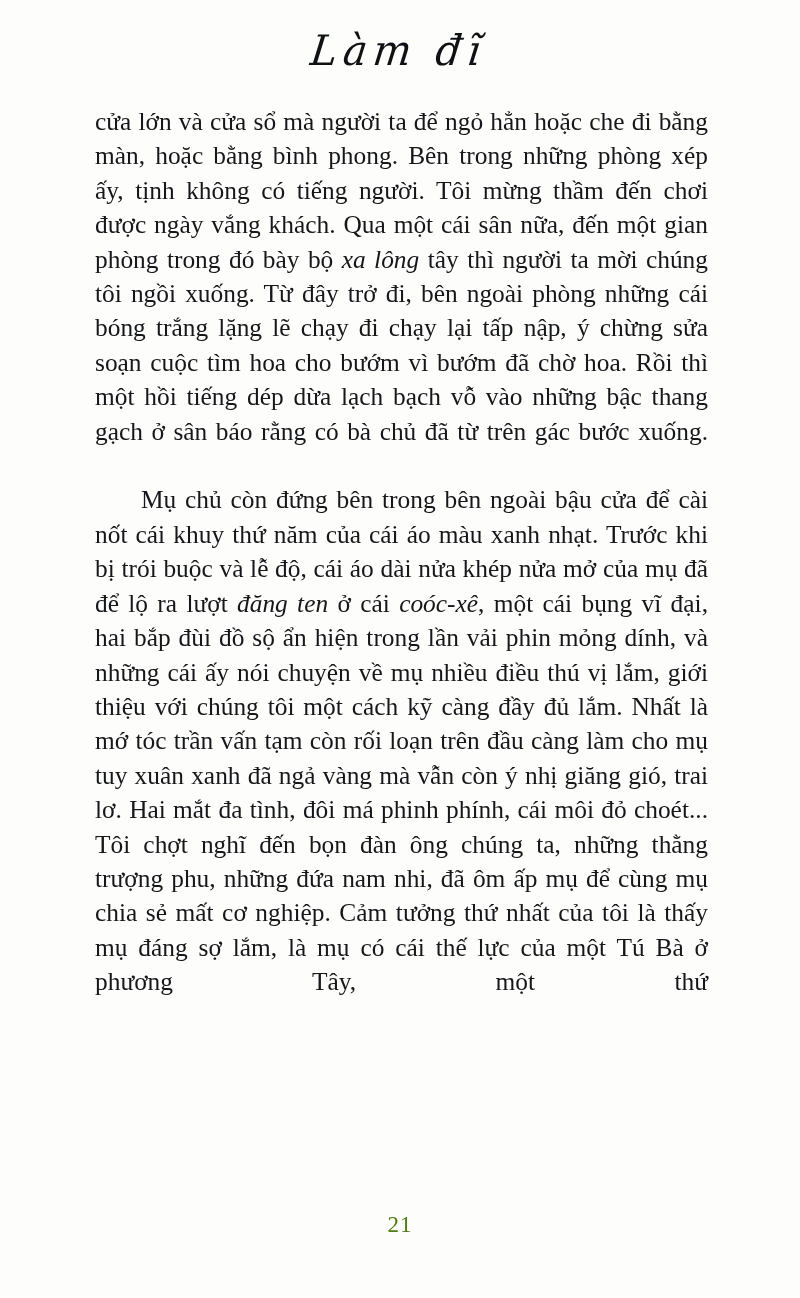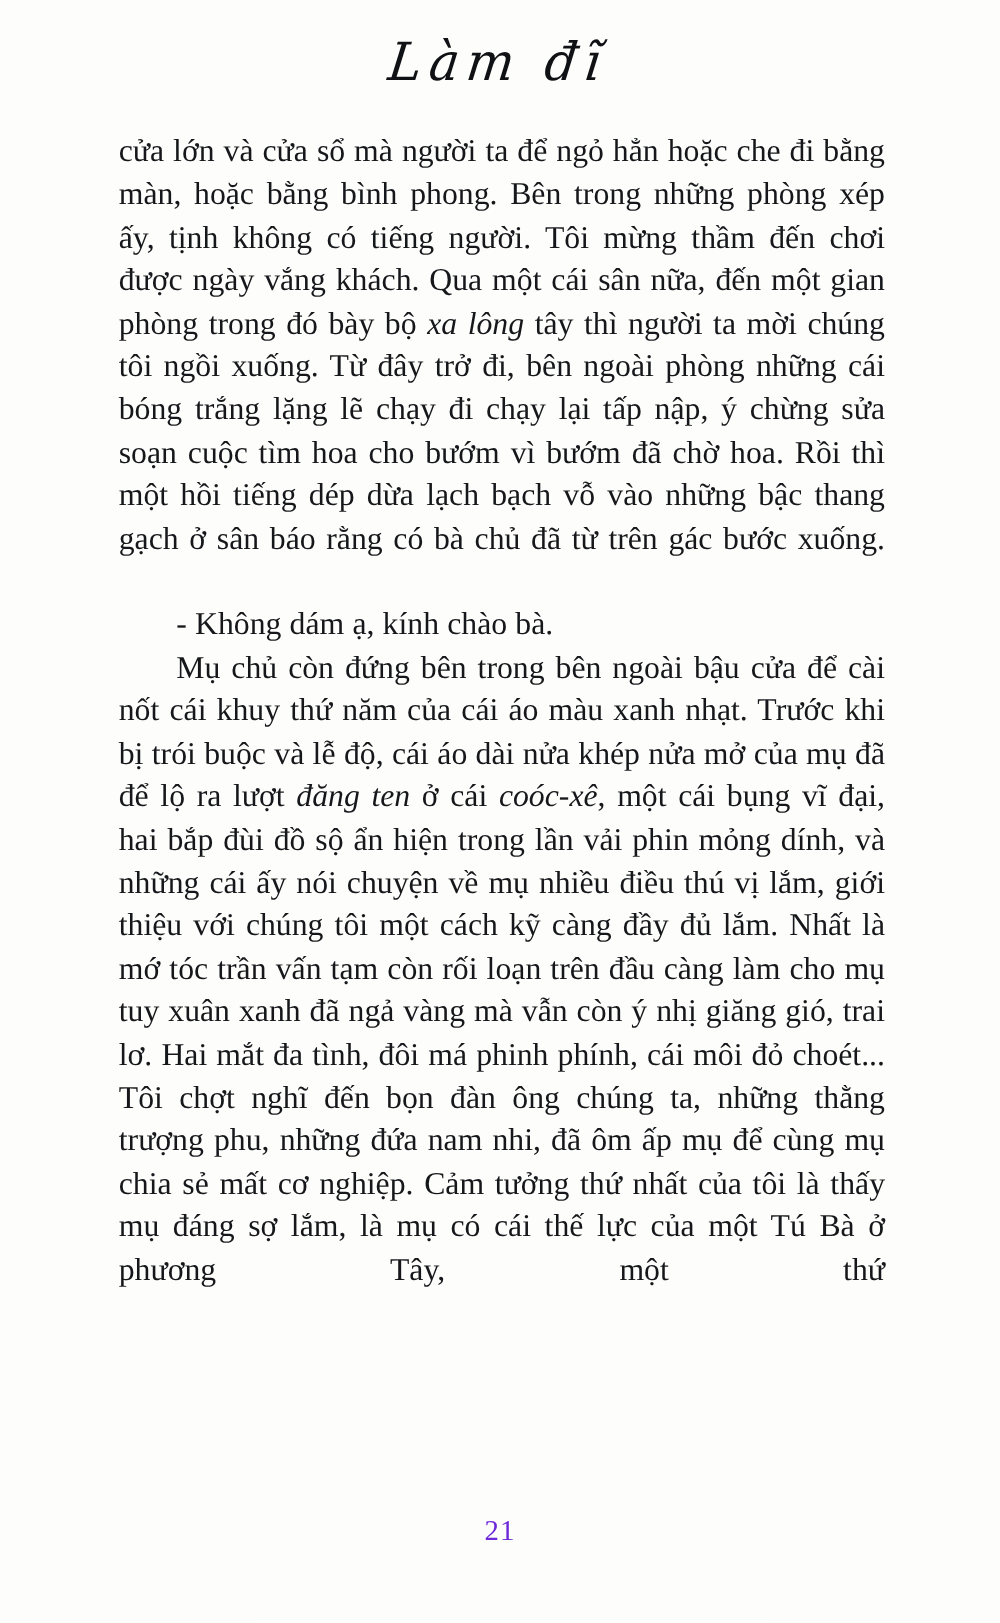--- a/index.html
+++ b/index.html
@@ -87,34 +87,33 @@
 
   
   .folio {
     position: absolute;
     left: 0;
     right: 0;
     top: 1212px;
     text-align: center;
     font-size: 23px;
     letter-spacing: 1px;
-    color: #6d28d9;
+    color: #4d7c0f;
   }
 </style>
 </head>
 <body>
 
 <div class="page">
 
   <div class="running-head">
     <div class="running-head-title">Làm đĩ</div>
   </div>
 
   <div class="textblock">
 
   <p class="para"><span>cửa lớn và cửa sổ mà người ta để ngỏ hẳn hoặc che đi bằng màn, hoặc bằng bình phong. Bên trong những phòng xép ấy, tịnh không có tiếng người. Tôi mừng thầm đến chơi được ngày vắng khách. Qua một cái sân nữa, đến một gian phòng trong đó bày bộ </span><em class="title-it">xa lông</em><span> tây thì người ta mời chúng tôi ngồi xuống. Từ đây trở đi, bên ngoài phòng những cái bóng trắng lặng lẽ chạy đi chạy lại tấp nập, ý chừng sửa soạn cuộc tìm hoa cho bướm vì bướm đã chờ hoa. Rồi thì một hồi tiếng dép dừa lạch bạch vỗ vào những bậc thang gạch ở sân báo rằng có bà chủ đã từ trên gác bước xuống.</span></p>
-      <p class="para dialog noexpand"><span>- Không dám ạ, kính chào bà.</span></p>
       <p class="para indent last-open"><span>Mụ chủ còn đứng bên trong bên ngoài bậu cửa để cài nốt cái khuy thứ năm của cái áo màu xanh nhạt. Trước khi bị trói buộc và lễ độ, cái áo dài nửa khép nửa mở của mụ đã để lộ ra lượt </span><em class="title-it">đăng ten</em><span> ở cái </span><em class="title-it">coóc-xê</em><span>, một cái bụng vĩ đại, hai bắp đùi đồ sộ ẩn hiện trong lần vải phin mỏng dính, và những cái ấy nói chuyện về mụ nhiều điều thú vị lắm, giới thiệu với chúng tôi một cách kỹ càng đầy đủ lắm. Nhất là mớ tóc trần vấn tạm còn rối loạn trên đầu càng làm cho mụ tuy xuân xanh đã ngả vàng mà vẫn còn ý nhị giăng gió, trai lơ. Hai mắt đa tình, đôi má phinh phính, cái môi đỏ choét... Tôi chợt nghĩ đến bọn đàn ông chúng ta, những thằng trượng phu, những đứa nam nhi, đã ôm ấp mụ để cùng mụ chia sẻ mất cơ nghiệp. Cảm tưởng thứ nhất của tôi là thấy mụ đáng sợ lắm, là mụ có cái thế lực của một Tú Bà ở phương Tây, một thứ</span></p>
     </div>
 
   <div class="folio">21</div>
 
 </div>
 
 </body></html>

